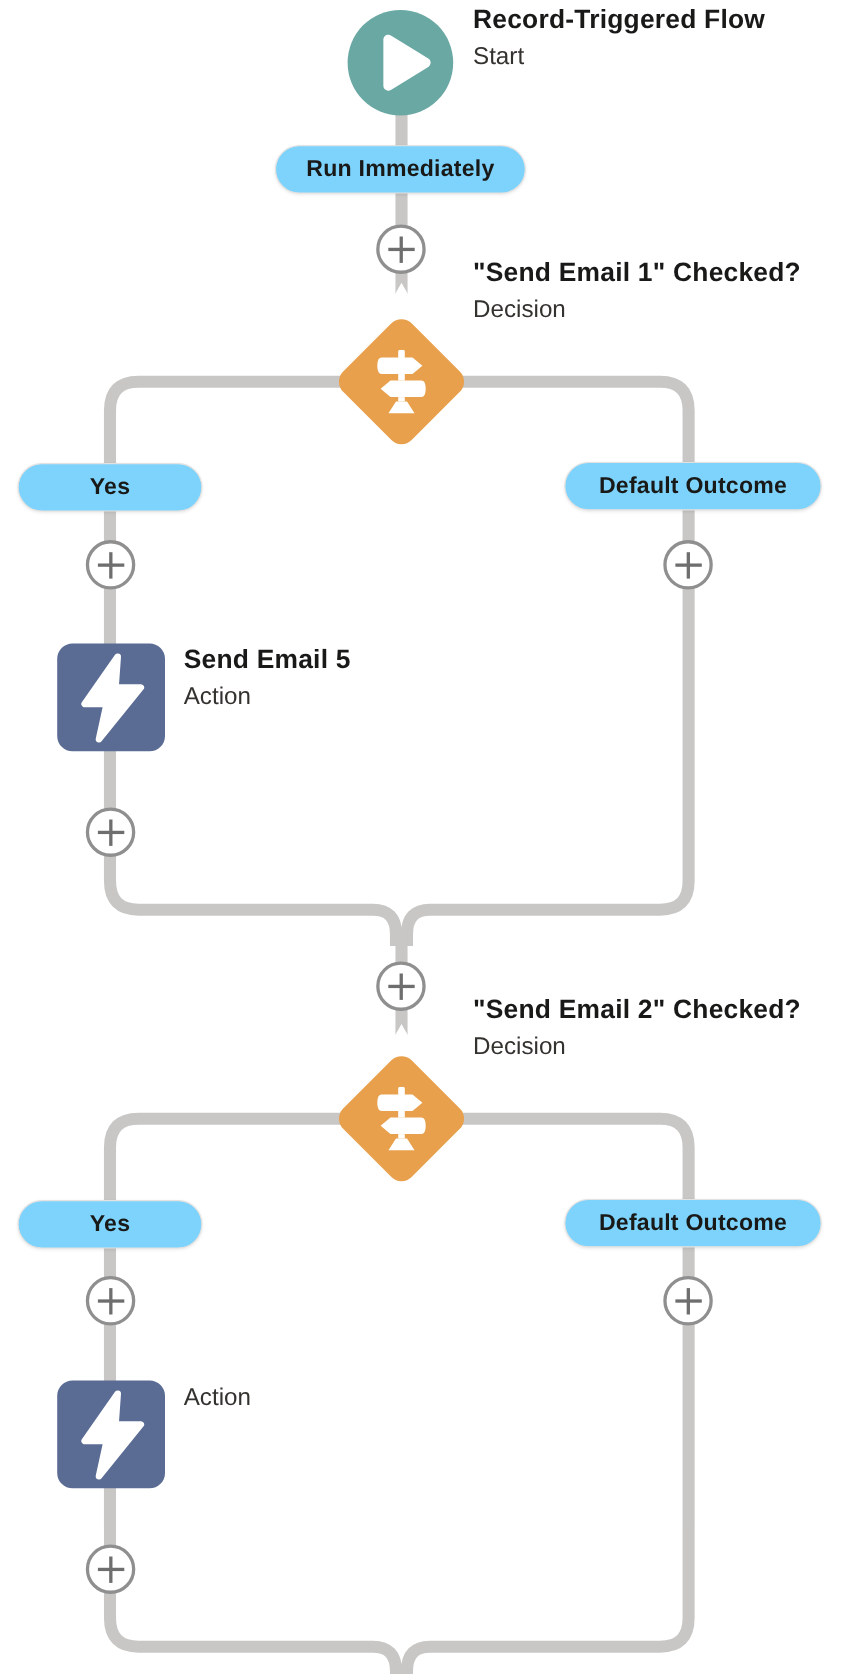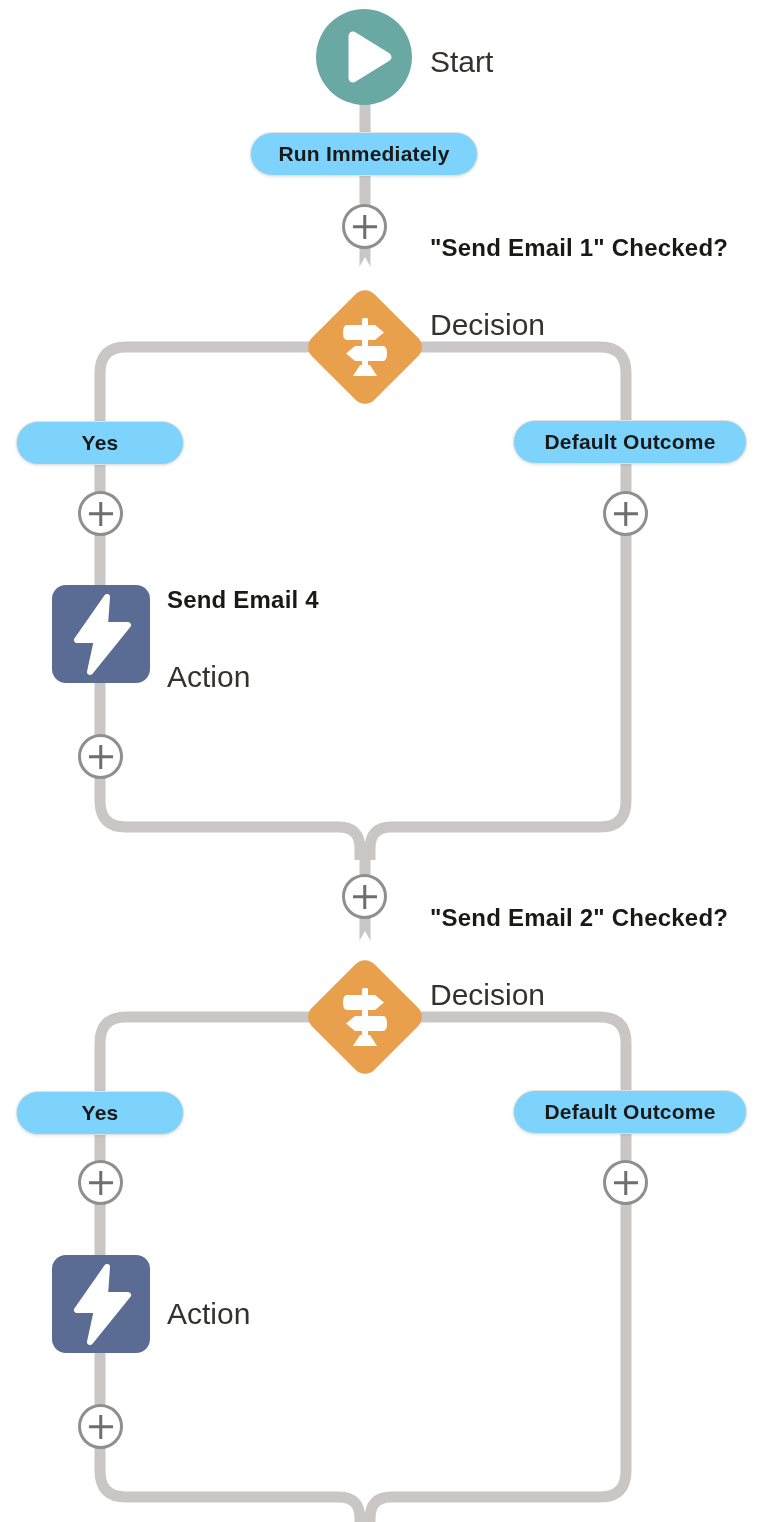--- a/index.html
+++ b/index.html
@@ -23,21 +23,21 @@
   .diamond-icon{position:absolute;left:34px;top:33px;width:56px;height:58px;}
   .action-square{
     position:absolute;width:98px;height:98px;border-radius:14px;
     background:var(--action-navy,#5A6B94);z-index:2;cursor:pointer;
     display:flex;align-items:center;justify-content:center;
   }
 
   
   .node-label{position:absolute;z-index:3;white-space:nowrap;}
   .node-label .title{font-size:24px;font-weight:700;line-height:33px;color:var(--title-color,#191918);letter-spacing:0.2px;}
-  .node-label .subtitle{font-size:30px;font-weight:400;line-height:33px;color:var(--subtitle-color,#34322F);margin-top:44px;}
+  .node-label .subtitle{font-size:22px;font-weight:400;line-height:33px;color:var(--subtitle-color,#34322F);}
 
   
   .pill{
     position:absolute;height:44px;background:#7dd3fc;border:1px solid var(--pill-border,#E4E2E0);
     border-radius:22px;box-shadow:0 1px 3px rgba(0,0,0,0.10);
     display:flex;align-items:center;justify-content:center;
     font-size:21px;font-weight:700;color:var(--title-color,#191918);z-index:3;
     box-sizing:border-box;white-space:nowrap;letter-spacing:0.2px;
   }
 
@@ -74,20 +74,21 @@
     <polygon points="356.5,272 373.5,272 365,257" fill="#ffffff"></polygon>
     <polygon points="356.5,946 373.5,946 365,931" fill="#ffffff"></polygon>
   </svg>
 
   <div class="start-circle">
     <svg viewBox="0 0 96 96" width="96" height="96">
       <path d="M37 27 L37 69 L71 48 Z" fill="#fff" stroke="#fff" stroke-width="9" stroke-linejoin="round"></path>
     </svg>
   </div>
   <div class="node-label" style="left:430px;top:1px">
+    <div class="title">Record-Triggered Flow</div>
     <div class="subtitle">Start</div>
   </div>
 
   <div class="pill" style="left:250px;top:132px;width:228px">Run Immediately</div>
 
   <div class="plus" style="left:342px;top:204px"></div>
 
   <div class="node-label" style="left:430px;top:231px">
     <div class="title">"Send Email 1" Checked?</div>
     <div class="subtitle">Decision</div>
@@ -109,21 +110,21 @@
 
   <div class="plus" style="left:78px;top:491px"></div>
   <div class="plus" style="left:603px;top:491px"></div>
 
   <div class="action-square" style="left:52px;top:585px">
     <svg viewBox="0 0 98 98" width="98" height="98">
       <path d="M55 12 L25 55 L45 55 L38 87 L76 40 L53 40 Z" fill="#fff" stroke="#fff" stroke-width="6" stroke-linejoin="round"></path>
     </svg>
   </div>
   <div class="node-label" style="left:167px;top:583px">
-    <div class="title">Send Email 4</div>
+    <div class="title">Send Email 5</div>
     <div class="subtitle">Action</div>
   </div>
 
   <div class="plus" style="left:78px;top:734px"></div>
 
   <div class="plus" style="left:342px;top:874px"></div>
 
   <div class="node-label" style="left:430px;top:901px">
     <div class="title">"Send Email 2" Checked?</div>
     <div class="subtitle">Decision</div>

